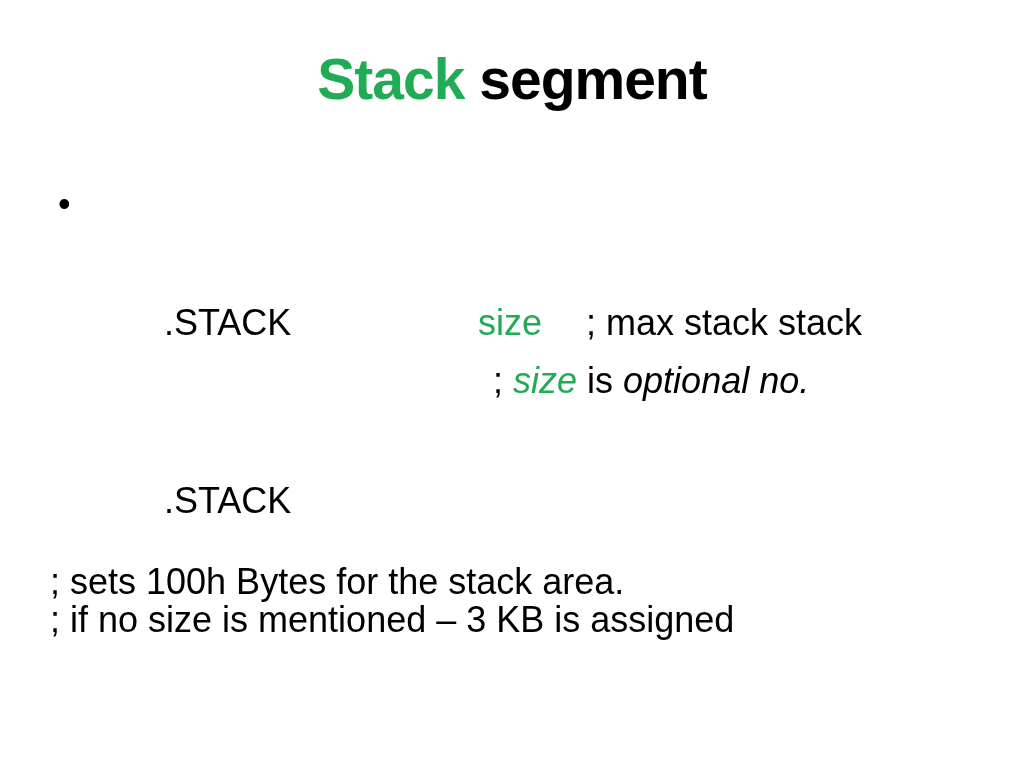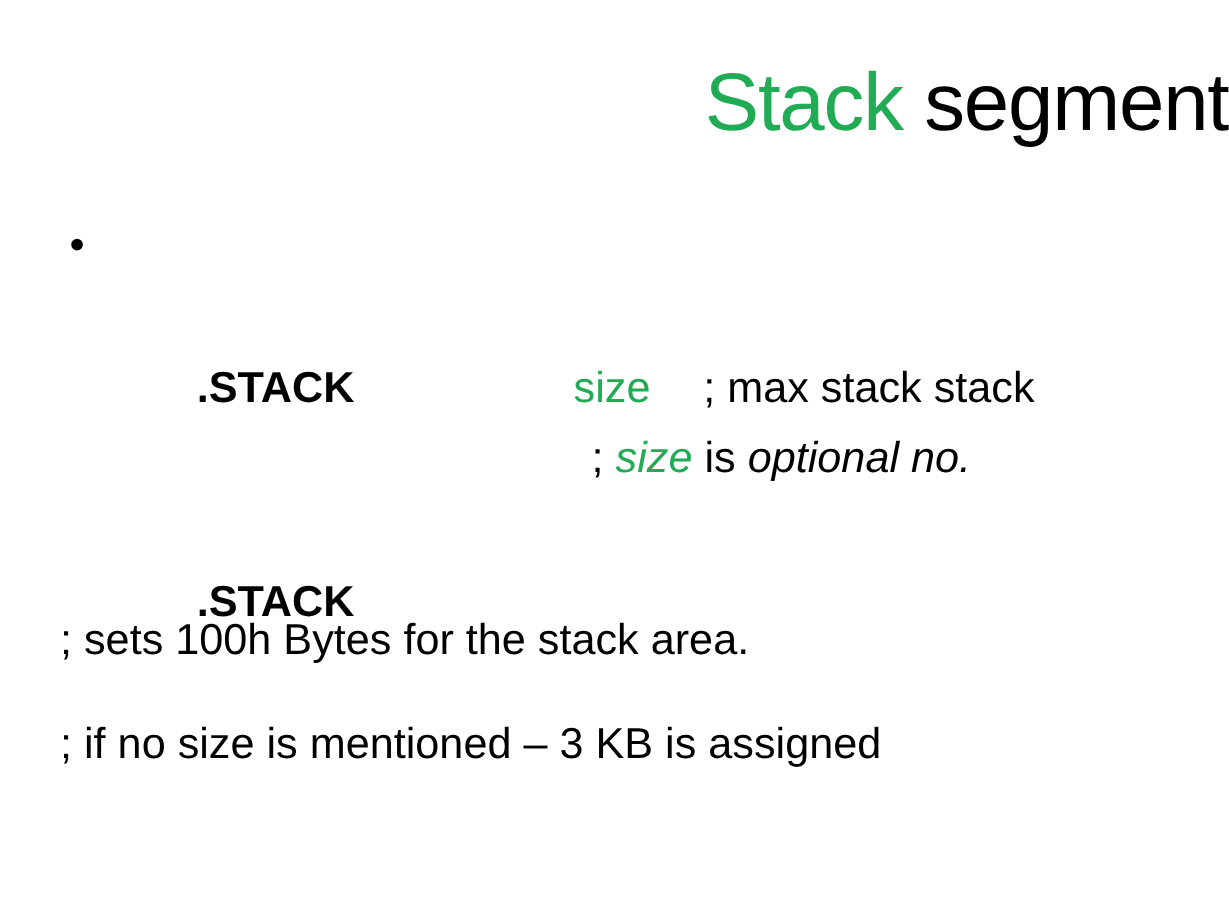--- a/index.html
+++ b/index.html
@@ -15,29 +15,29 @@
     overflow: hidden;
     font-family: "Liberation Sans", "DejaVu Sans", sans-serif;
     color: #000000;
   }
   .title {
     position: absolute;
     top: 46px;
     left: 0;
     width: 100%;
     margin: 0;
-    text-align: right;
-    font-size: 68px;
-    font-weight: 400;
+    text-align: center;
+    font-size: 57px;
+    font-weight: 700;
     white-space: pre;
     letter-spacing: -1px;
   }
   .green { color: #22AB55; }
   .italic { font-style: italic; }
-  .bold { font-weight: 700; }
+  .bold { font-weight: 400; }
   .line {
     position: absolute;
     left: 0;
     width: 100%;
     height: 48px;
     font-size: 36px;
     line-height: 44px;
     white-space: pre;
   }
   .pos { position: absolute; top: 0; }
@@ -60,21 +60,21 @@
   </div>
 
   <div class="line" style="top:359px">
     <span class="pos" style="left:493px"><span>; </span><span class="green italic">size</span><span> is </span><span class="italic">optional no.</span></span>
   </div>
 
   <div class="line" style="top:479px">
     <span class="pos bold" style="left:164px">.STACK</span>
   </div>
 
-  <div class="line" style="top:511px">
+  <div class="line" style="top:560px">
     <span class="pos" style="left:50px">; sets 100h Bytes for the stack area.</span>
   </div>
 
   <div class="line" style="top:598px">
     <span class="pos" style="left:50px">; if no size is mentioned – 3 KB is assigned</span>
   </div>
 
 </div>
 
 </body></html>

